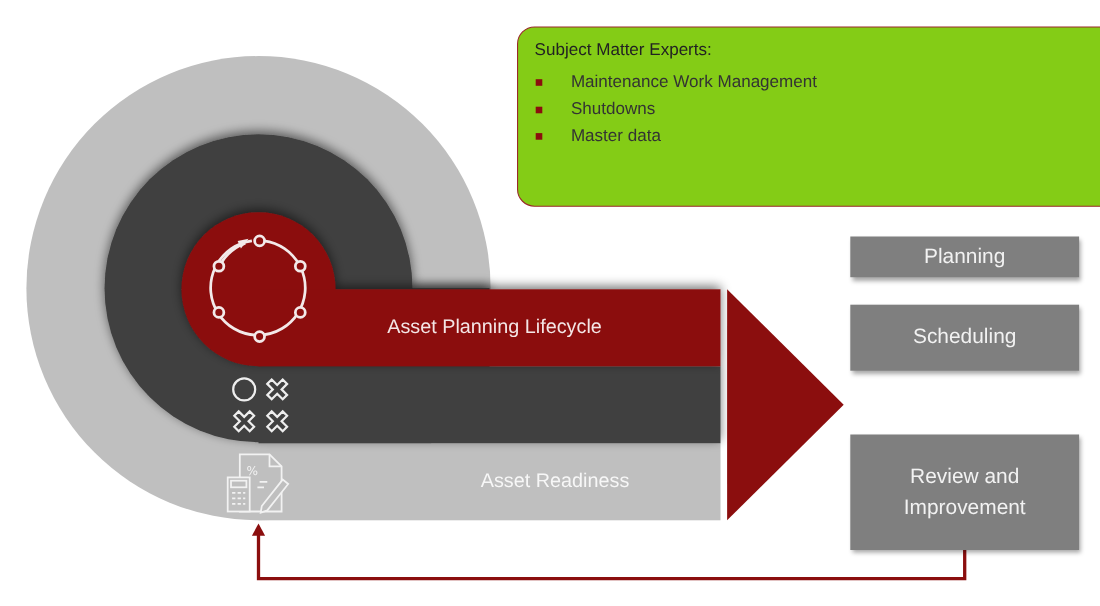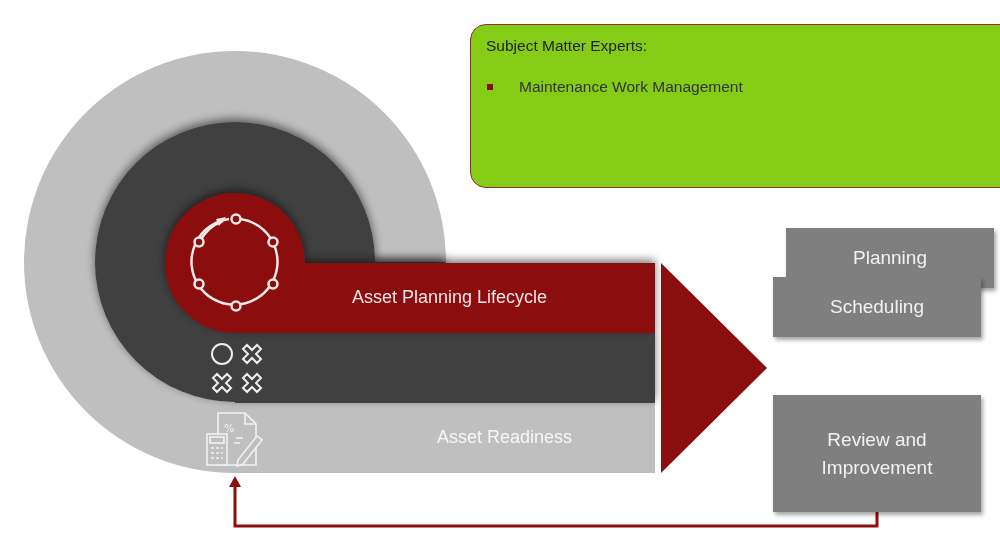--- a/index.html
+++ b/index.html
@@ -2,21 +2,21 @@
 <html><head>
 <meta charset="utf-8">
 <style>
   html, body { margin:0; padding:0; background:#ffffff; }
   body { width:1000px; height:551px; position:relative; overflow:hidden; font-family:"DejaVu Sans", sans-serif; }
   .abs { position:absolute; }
   #stage { position:absolute; left:0; top:0; width:1000px; height:551px; }
   .sme-box { position:absolute; left:470px; top:24px; width:570px; height:164px; border:1.5px solid #9a2a2a; border-radius:16px; box-sizing:border-box; background:#84cc16; }
   .sme-title { position:absolute; left:15px; top:12px; font-size:15.5px; color:#222; font-family:"Liberation Sans", sans-serif; }
   .sme-list { position:absolute; left:14px; top:38px; margin:0; padding:0; list-style:none; }
-  .sme-list li { position:relative; height:24.5px; line-height:24.5px; font-size:15.5px; color:#333; padding-left:34px; font-family:"Liberation Sans", sans-serif; white-space:nowrap;margin-top:12px; }
+  .sme-list li { position:relative; height:24.5px; line-height:24.5px; font-size:15.5px; color:#333; padding-left:34px; font-family:"Liberation Sans", sans-serif; white-space:nowrap; }
   .sme-list li .bullet { position:absolute; left:2px; top:9px; width:6px; height:6px; background:#8b0e0e; }
   .band-label { position:absolute; font-family:"Liberation Sans", sans-serif; font-size:18px; white-space:nowrap; }
   .step { position:absolute; left:773px; width:208px; background:#7f7f7f; color:#f2f2f2; font-family:"Liberation Sans", sans-serif; font-size:19px; display:flex; align-items:center; justify-content:center; text-align:center; box-shadow:2px 3px 4px rgba(0,0,0,0.35); line-height:28px; }
 </style>
 </head>
 <body>
 
 <div id="stage">
 
   <svg class="abs" style="left:0;top:0" width="1000" height="551">
@@ -94,20 +94,22 @@
     </g>
   </svg>
 
   <div class="band-label" style="left:352px;top:287px;color:#f4e6e6;">Asset Planning Lifecycle</div>
   <div class="band-label" style="left:437px;top:427px;color:#f7f7f7;">Asset Readiness</div>
 
   <div class="sme-box">
     <div class="sme-title">Subject Matter Experts:</div>
     <ul class="sme-list">
       <li><span class="bullet"></span><span>Maintenance Work Management</span></li>
+      <li><span class="bullet"></span><span>Shutdowns</span></li>
+      <li><span class="bullet"></span><span>Master data</span></li>
     </ul>
   </div>
 
-  <div class="step" style="top:228px;height:60px;margin-left:13px;">Planning</div>
+  <div class="step" style="top:215px;height:37px;">Planning</div>
   <div class="step" style="top:277px;height:60px;">Scheduling</div>
-  <div class="step" style="top:395px;height:117px;white-space:pre-line;">Review and
+  <div class="step" style="top:395px;height:105px;white-space:pre-line;">Review and
 Improvement</div>
 </div>
 
 </body></html>

